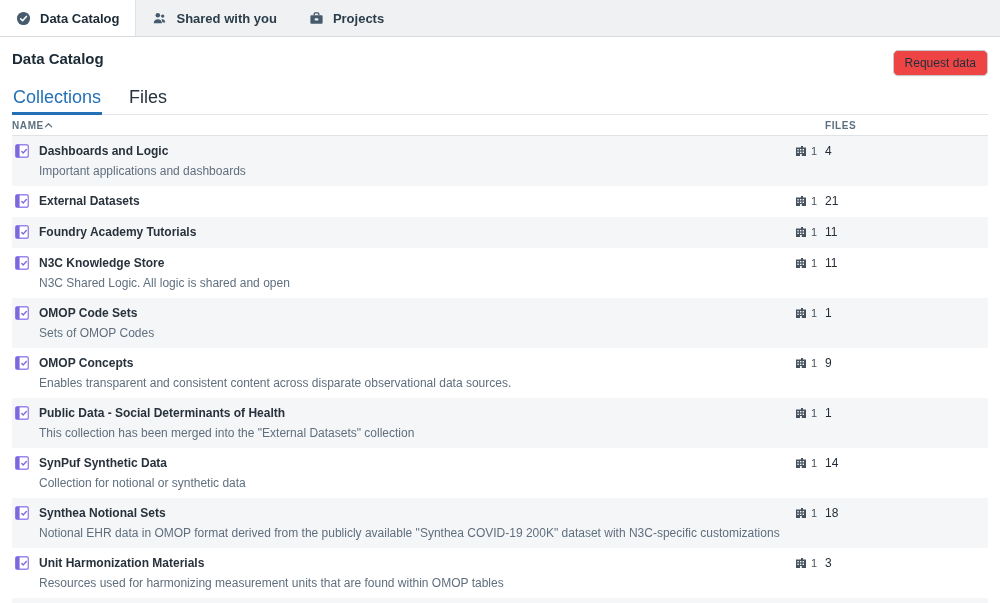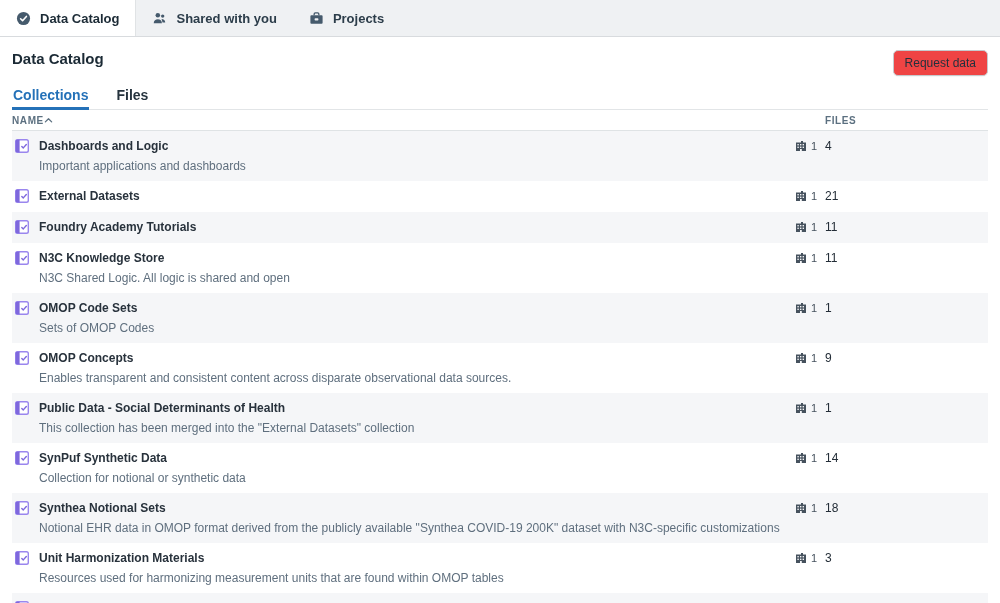--- a/index.html
+++ b/index.html
@@ -25,21 +25,21 @@
   .page { padding: 0 12px; position: relative; }
   .page-header { display: flex; align-items: flex-start; justify-content: space-between; padding-top: 13px; }
   .page-title { font-size: 15px; font-weight: 700; color: #1b2a35; }
   .request-btn {
     font-family: inherit; font-size: 12px; font-weight: 500; color: #23313d;
     background: #ef4444; border: 1px solid #c6cacd; border-radius: 5px;
     padding: 5px 11px; cursor: pointer; box-shadow: 0 1px 1px rgba(0,0,0,0.04);
   }
 
   .view-tabs { display: flex; gap: 26px; margin-top: 9px; border-bottom: 1px solid #e2e5e7; }
-  .view-tab { font-size: 14px; font-weight: 700; color: #26333e; padding: 2px 1px 6px; cursor: pointer; text-align: right; }
+  .view-tab { font-size: 18px; font-weight: 400; color: #26333e; padding: 2px 1px 6px; cursor: pointer; text-align: right; }
   .view-tab.active { color: #2471b8; border-bottom: 3px solid #2471b8; margin-bottom: -1px; padding-bottom: 4px; }
 
   
   .grid-cols { display: grid; grid-template-columns: 1fr 30px 163px; }
   .thead {
     border-bottom: 1px solid #dfe3e5; padding: 5px 0 4px;
     font-size: 10px; font-weight: 700; letter-spacing: 0.6px; color: #5c7080;
   }
   .th { display: flex; align-items: center; }
   .sort-icon { width: 9px; height: 9px; display: block; }

